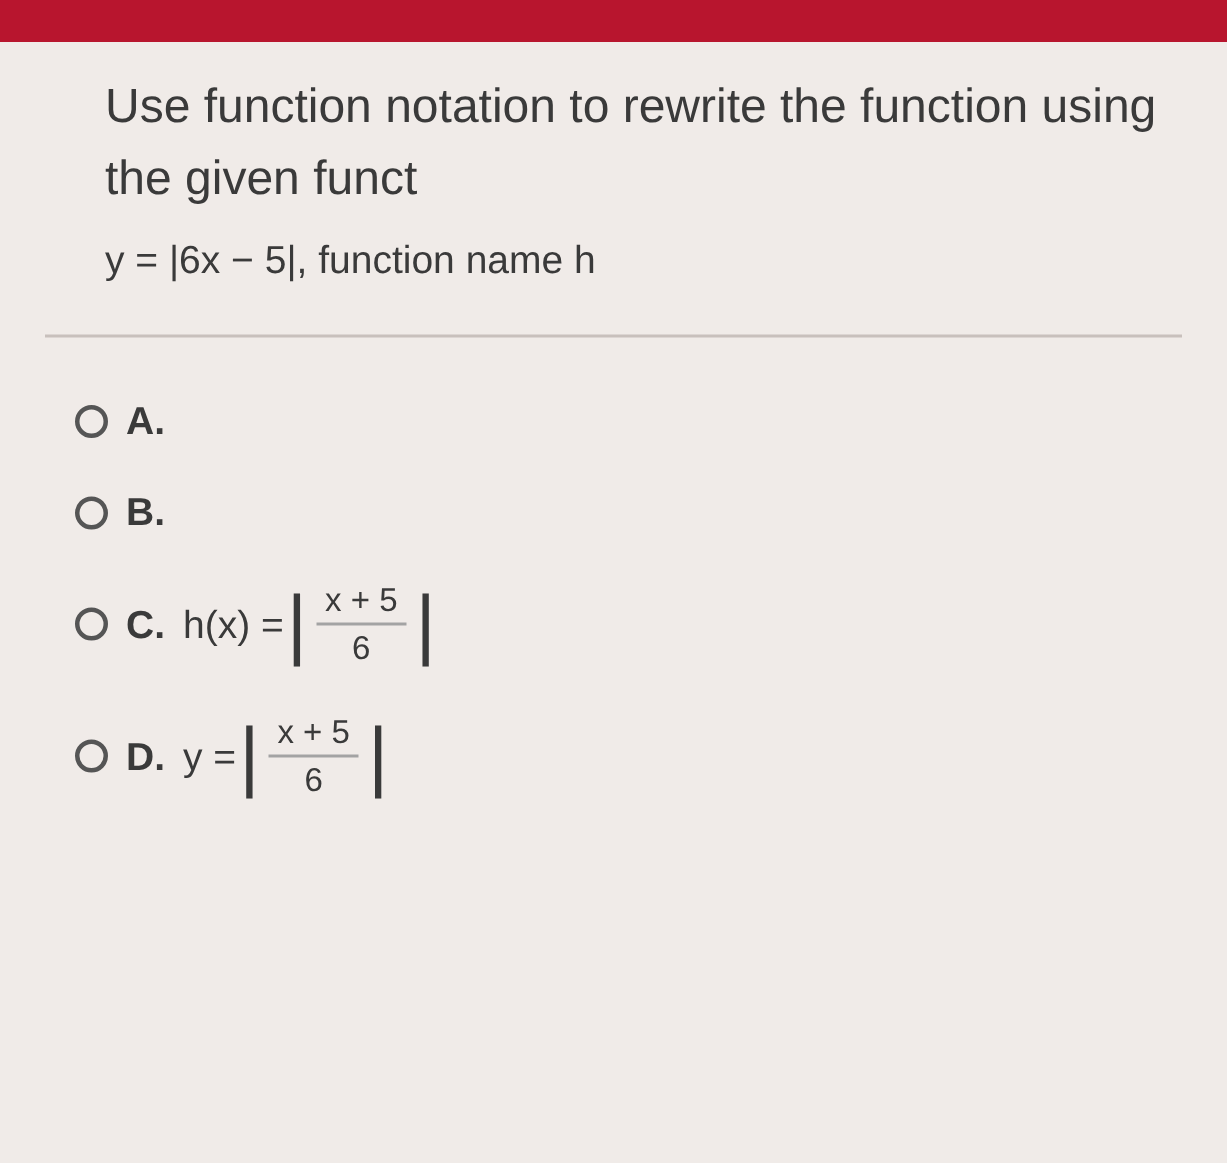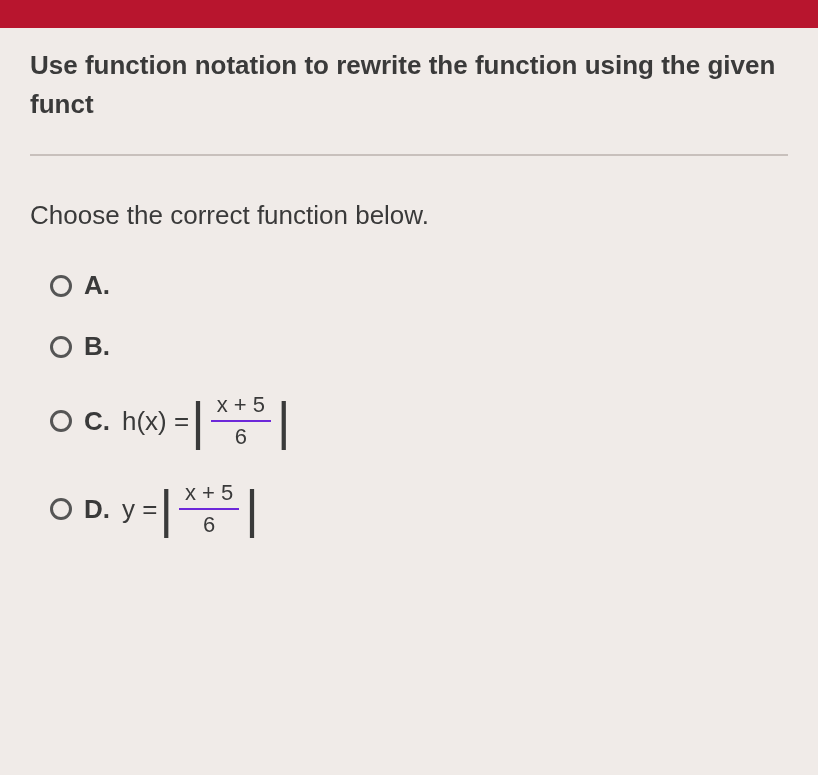--- a/index.html
+++ b/index.html
@@ -17,24 +17,25 @@
     .top-bar {
       width: 100%;
       height: 28px;
       background: #b8152e;
     }
     .content {
       padding: 18px 30px;
       color: #3a3a3a;
     }
     .question-prompt {
-      font-size: 26px;
+      font-size: 32px;
       line-height: 1.5;
       margin-bottom: 12px;
-      font-weight: 700;
+      font-weight: 400;
+      margin-left: 40px;
     }
     .given-equation {
       font-size: 26px;
       line-height: 1.5;
       margin-left: 40px;
       margin-bottom: 30px;
       font-weight: 500;
     }
     .divider {
       border: none;
@@ -87,37 +88,37 @@
     }
     .fraction {
       display: inline-flex;
       flex-direction: column;
       align-items: center;
       margin: 0 4px;
       font-size: 22px;
     }
     .frac-top {
       padding: 0 6px 2px 6px;
-      border-bottom: 2px solid #6d28d9;
+      border-bottom: 2px solid #a3a3a3;
     }
     .frac-bottom {
       padding: 2px 6px 0 6px;
     }
   </style>
 </head>
 <body>
 
 <div class="top-bar"></div>
 
 <div class="content">
   <div class="question-prompt">Use function notation to rewrite the function using the given funct</div>
+  <div class="given-equation">y = |6x − 5|, function name h</div>
 
   <hr class="divider">
 
-  <div class="choose-prompt">Choose the correct function below.</div>
 
   <div class="options">
 
     <div class="option">
       <div class="radio"></div>
       <span class="option-letter">A.</span>
     </div>
 
     <div class="option">
       <div class="radio"></div>

